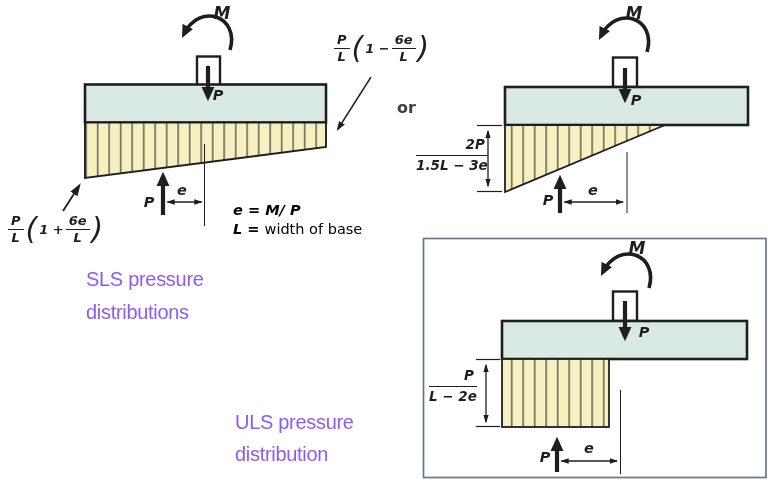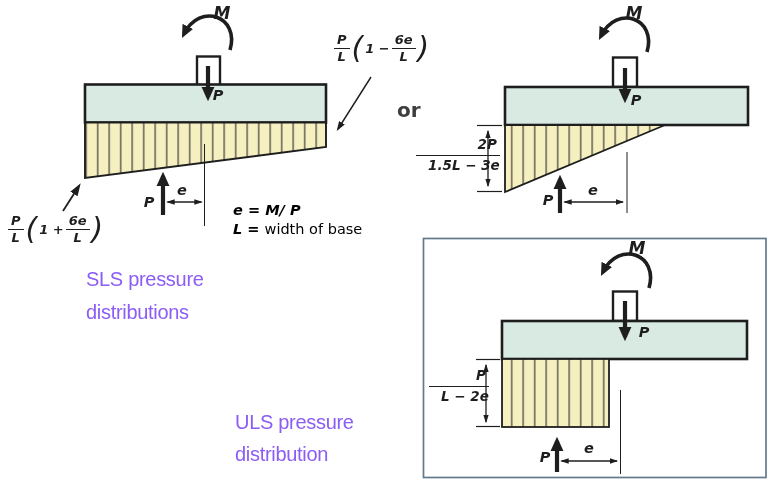--- a/index.html
+++ b/index.html
@@ -12,25 +12,25 @@
   .lbl.v{font-size:14.5px;}
   .formula{position:absolute;display:flex;align-items:center;gap:2px;font-style:italic;
            font-weight:600;font-size:13px;color:#1e1e1e;white-space:nowrap;}
   .frac{display:inline-flex;flex-direction:column;align-items:center;line-height:1.1;}
   .frac .fnum{border-bottom:1.5px solid #1e1e1e;padding:0 3px 1px;align-self:stretch;text-align:center;}
   .frac .fden{padding-top:1px;}
   .bigp{font-size:30px;font-weight:400;line-height:0.85;margin-top:-3px;}
   .vfrac{position:absolute;display:flex;flex-direction:column;align-items:center;
          font-style:italic;font-weight:600;font-size:13.5px;color:#1e1e1e;line-height:1.15;white-space:nowrap;}
   .vfrac .fnum{border-bottom:1.5px solid #1e1e1e;align-self:stretch;text-align:right;padding:0 3px 2px;}
-  .vfrac .fden{padding-top:2px;margin-left:12px;}
+  .vfrac .fden{padding-top:2px;}
   .deftext{position:absolute;font-size:14.5px;font-weight:600;color:#000000;white-space:nowrap;}
   .deftext .var{font-style:italic;}
   .deftext .rom{font-style:normal;font-weight:500;text-align:right;}
-  .or{position:absolute;font-size:20px;font-weight:600;color:#3e3e3e;}
+  .or{position:absolute;font-size:16px;font-weight:600;color:#3e3e3e;}
   .title{position:absolute;font-family:"Liberation Sans","DejaVu Sans",sans-serif;
          font-size:20px;line-height:33px;color:#8b5cf6;letter-spacing:-0.3px;}
   .title.uls{text-align:left;line-height:32px;}
 </style>
 </head>
 <body>
 
 <div class="stage">
 
   <svg width="768" height="483" viewBox="0 0 768 483">

